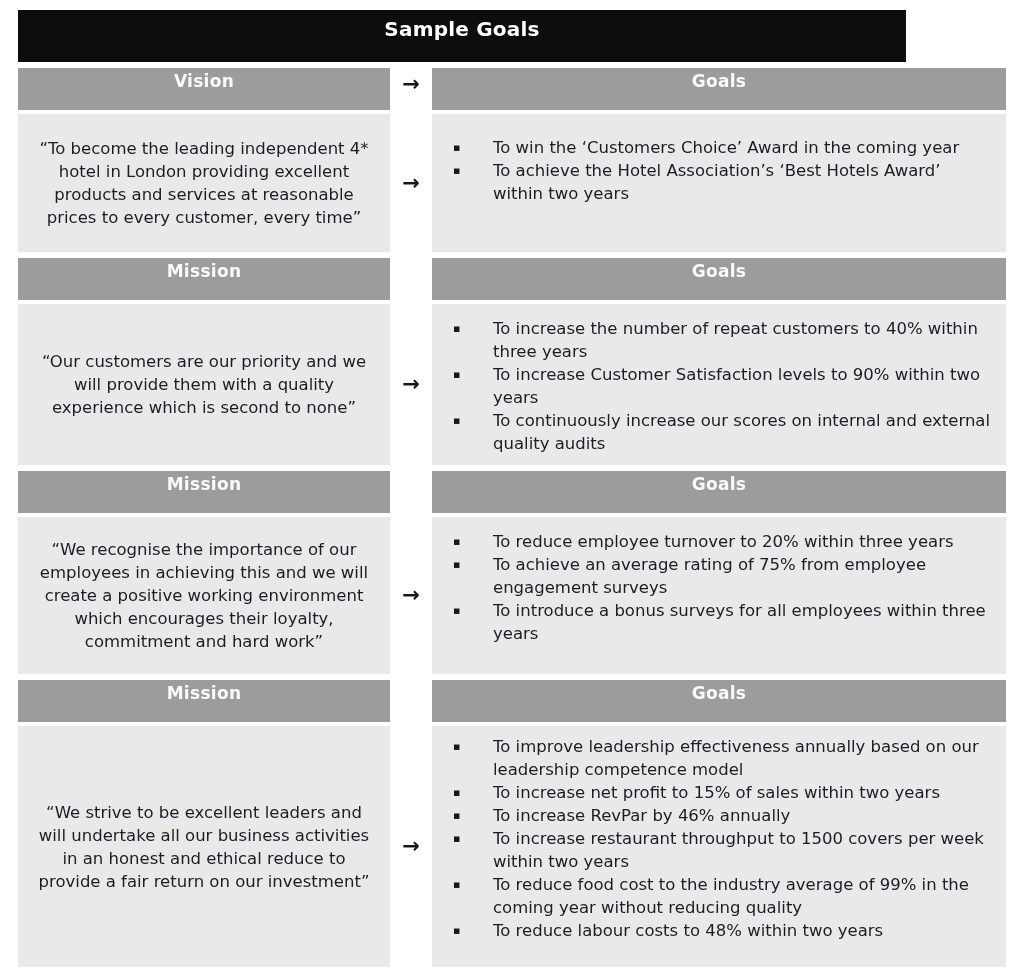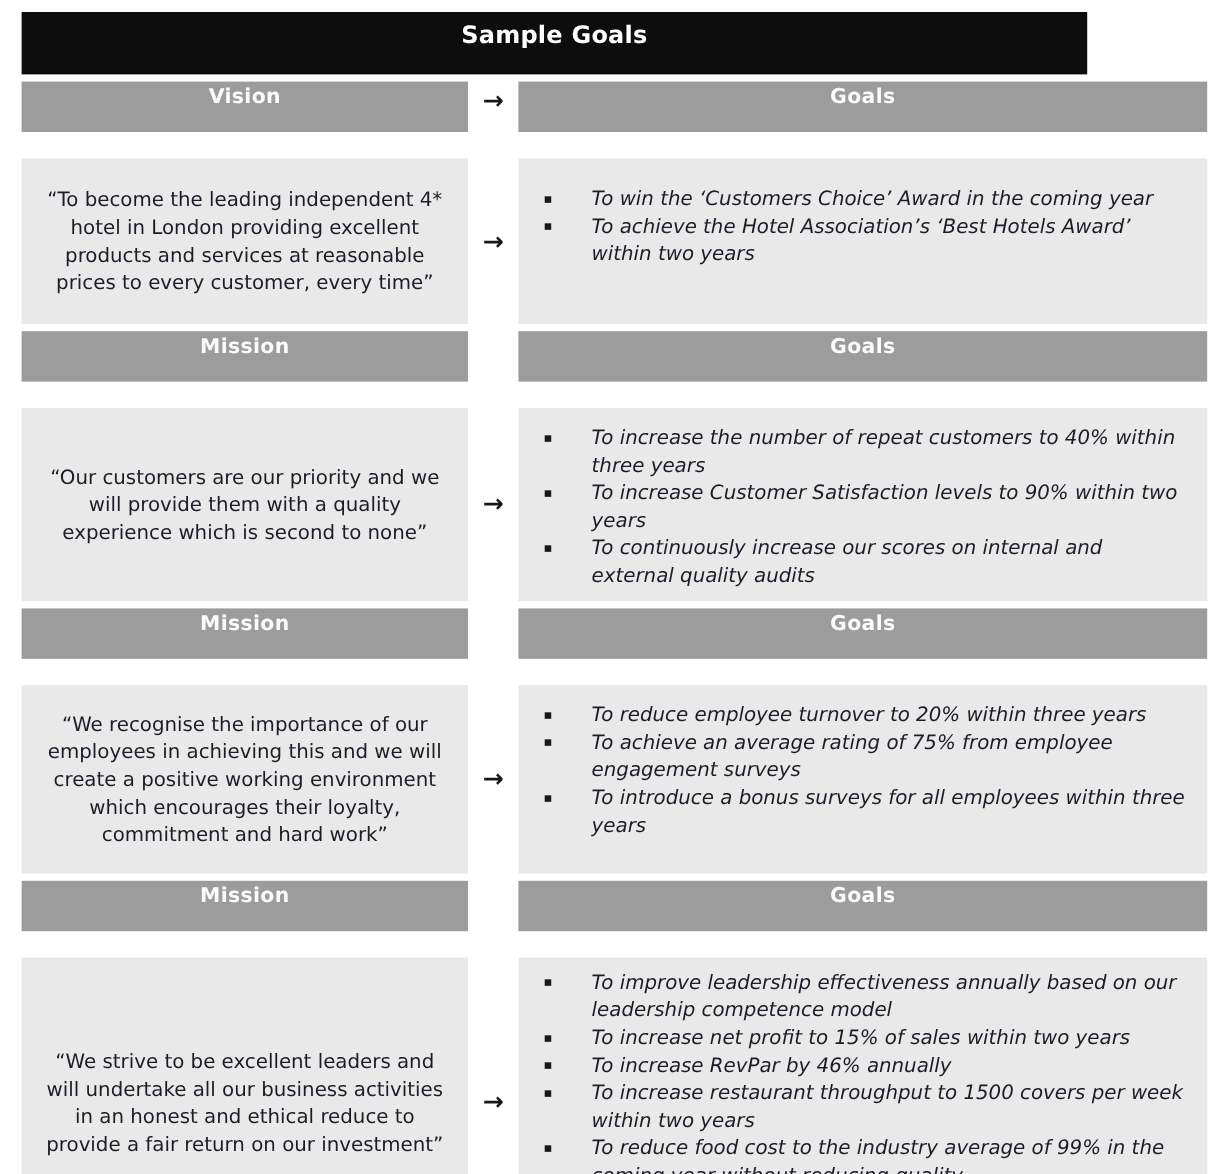--- a/index.html
+++ b/index.html
@@ -26,21 +26,21 @@
   .title-bar .title-text {
     color: #ffffff;
     font-weight: bold;
     font-size: 20px;
     letter-spacing: 0.2px;
   }
   .row {
     display: grid;
     grid-template-columns: 372px 42px 574px;
   }
-  .hdr-row { margin-bottom: 22px; }
+  .hdr-row { margin-bottom: 4px; }
   .content-row { margin-bottom: 6px; }
   .hdr-box {
     background: #9c9c9c;
     height: 42px;
     display: flex;
     justify-content: center;
     align-items: flex-start;
     padding-top: 3px;
     box-sizing: border-box;
     color: #fafafa;
@@ -86,21 +86,21 @@
   }
   .goals-box li { display: flex; }
   .goals-box .bullet {
     flex: none;
     width: 40px;
     font-size: 11px;
     line-height: 23px;
     padding-left: 3px;
     color: #16161f;
   }
-  .goals-box .goal-text { flex: 1; font-style: italic; }
+  .goals-box .goal-text { flex: 1; }
   
   .r1 .statement-box, .r1 .goals-box, .r1 .mid-cell { min-height: 138px; }
   .r2 .statement-box, .r2 .goals-box, .r2 .mid-cell { min-height: 153px; }
   .r3 .statement-box, .r3 .goals-box, .r3 .mid-cell { min-height: 157px; }
   .r4 .statement-box, .r4 .goals-box, .r4 .mid-cell { min-height: 241px; }
   .r1 .goals-box { padding-top: 22px; }
   .r2 .goals-box, .r3 .goals-box { padding-top: 13px; }
   .r4 .goals-box { padding-top: 9px; }
 </style>
 </head>

